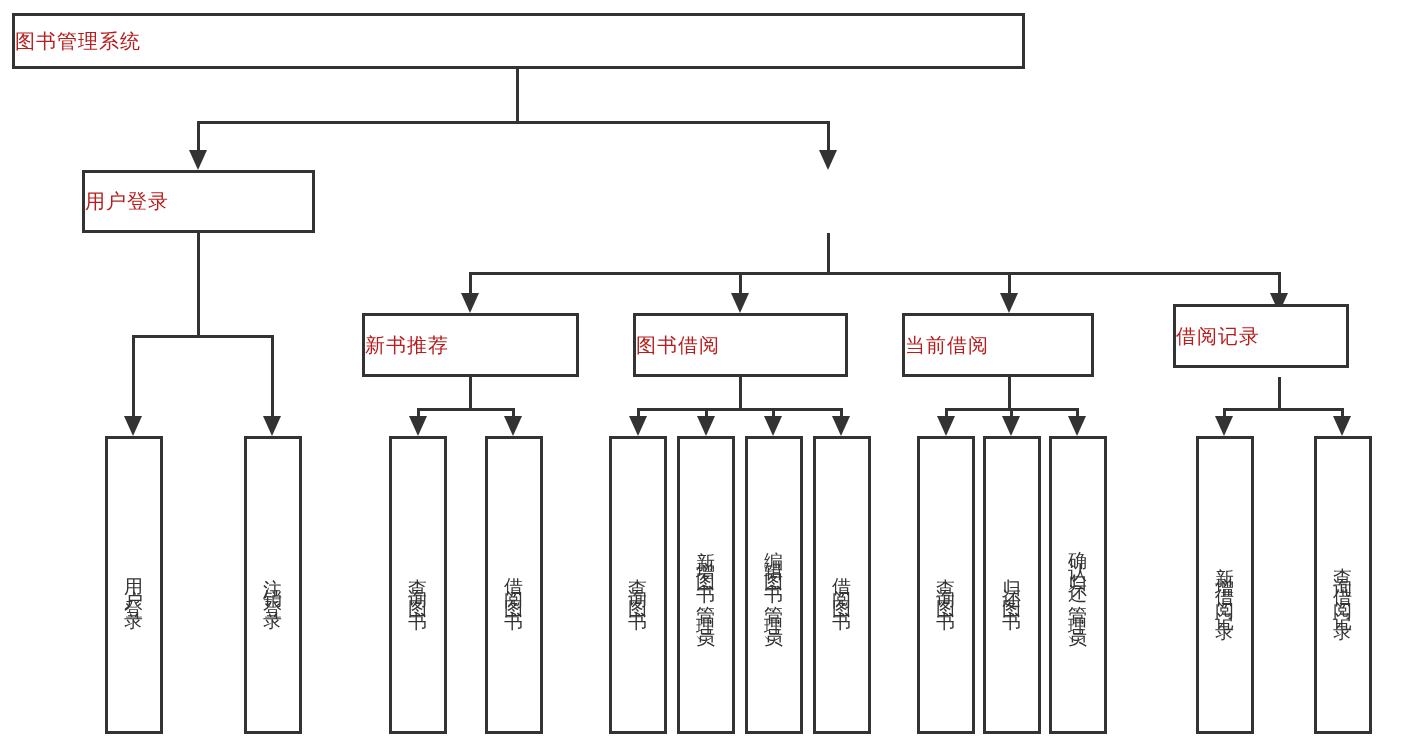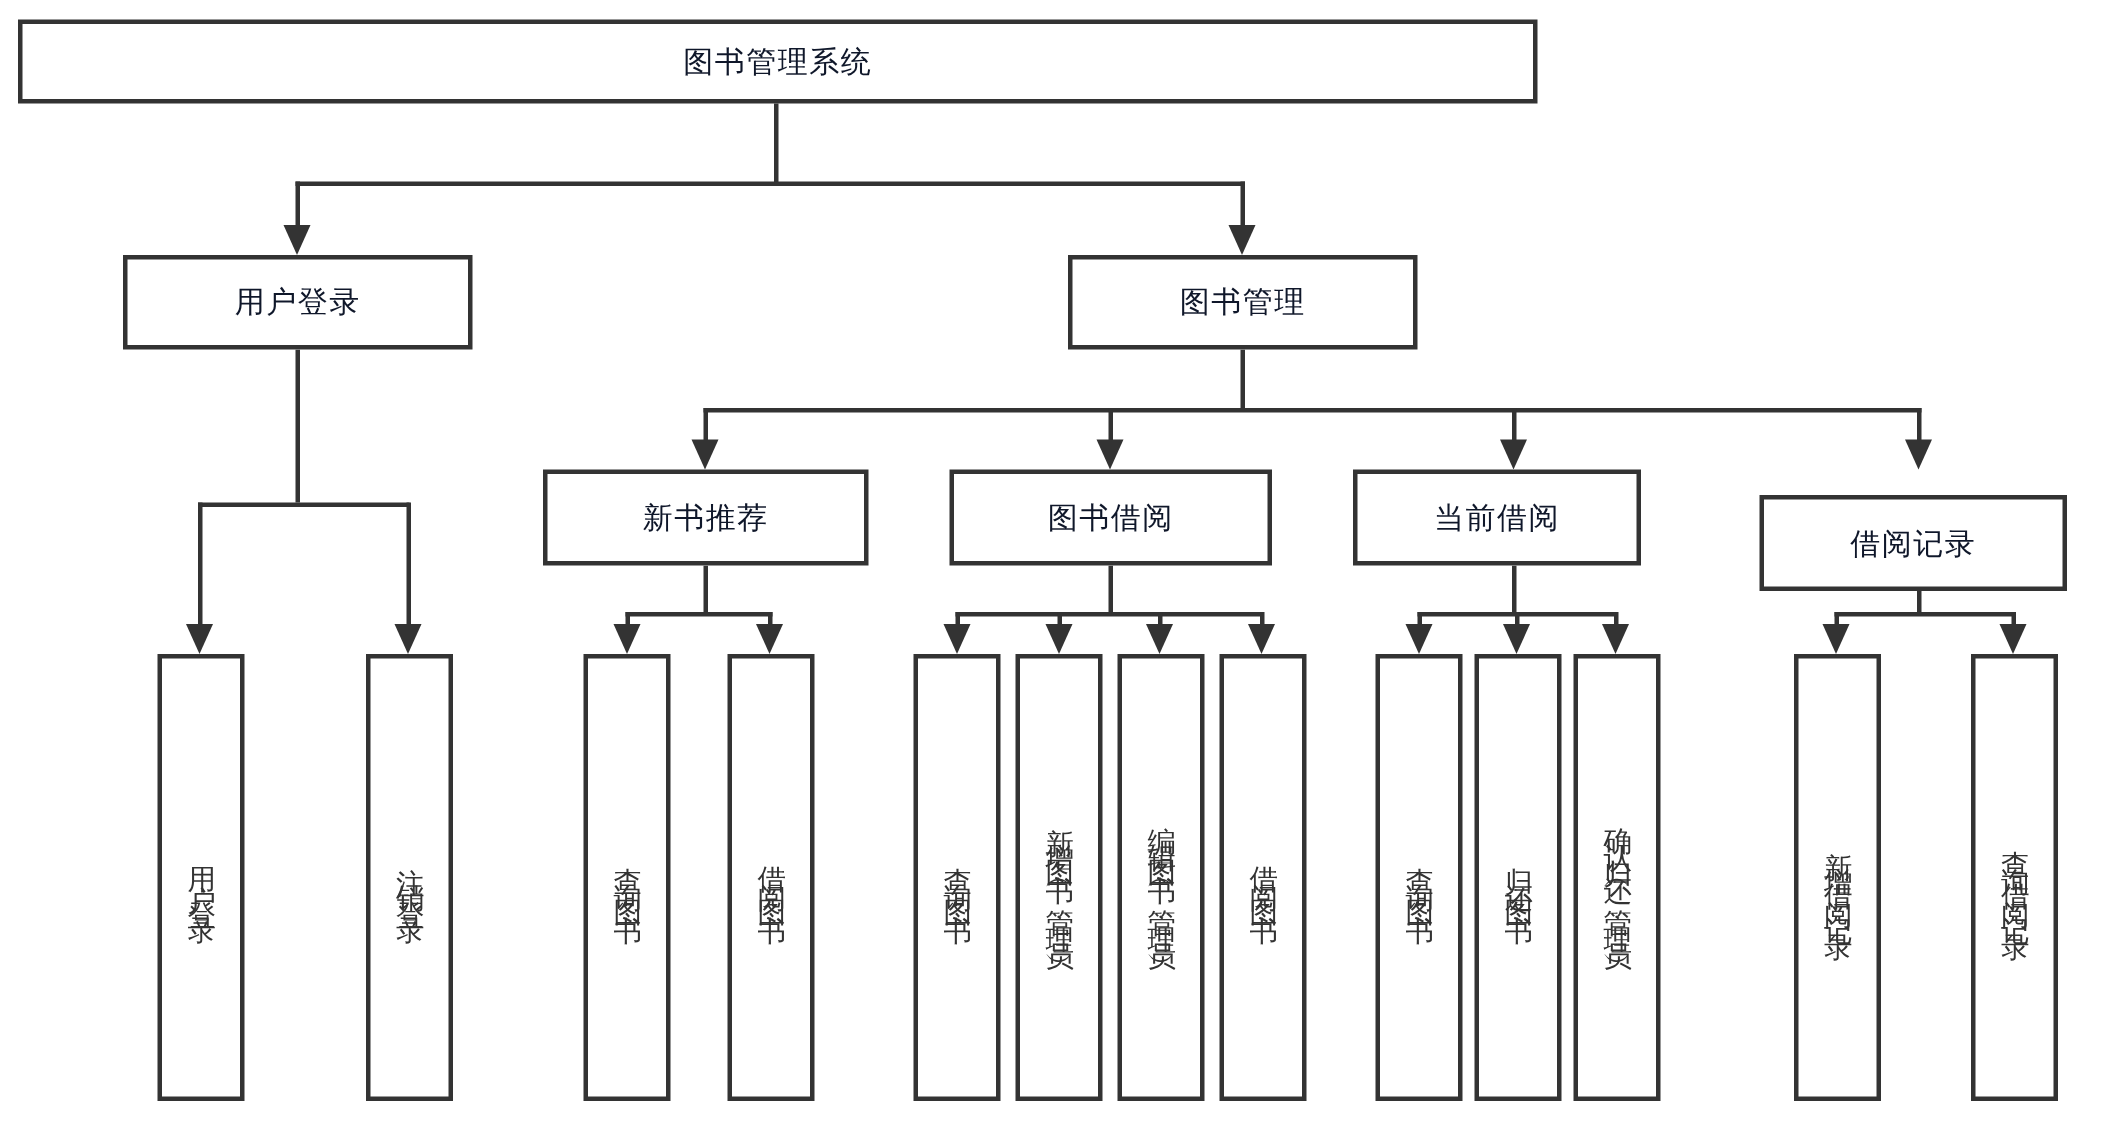--- a/index.html
+++ b/index.html
@@ -12,24 +12,24 @@
     overflow: hidden;
   }
   
   .hbox {
     position: absolute;
     box-sizing: border-box;
     border: 3px solid #333333;
     background: #ffffff;
     display: flex;
     align-items: center;
-    justify-content: center;
+    justify-content: flex-start;
     font-size: 20px;
     letter-spacing: 1px;
-    color: #0f172a;
+    color: #b91c1c;
   }
   
   .vbox {
     position: absolute;
     box-sizing: border-box;
     border: 3px solid #333333;
     background: #ffffff;
     width: 58px;
     height: 298px;
     top: 436px;
@@ -135,34 +135,31 @@
   <div class="vline" style="left:1341px; top:408px; height:14px;"></div>
   <div class="arr" style="left:1333px; top:416px;"></div>
 
   <div class="hbox" style="left:12px; top:13px; width:1013px; height:56px;">
     <span>图书管理系统</span>
   </div>
 
   <div class="hbox" style="left:82px; top:170px; width:233px; height:63px;">
     <span>用户登录</span>
   </div>
-  <div class="hbox" style="left:712px; top:170px; width:233px; height:63px;">
-    <span>图书管理</span>
-  </div>
 
   <div class="hbox" style="left:362px; top:313px; width:217px; height:64px;">
     <span>新书推荐</span>
   </div>
   <div class="hbox" style="left:633px; top:313px; width:215px; height:64px;">
     <span>图书借阅</span>
   </div>
   <div class="hbox" style="left:902px; top:313px; width:192px; height:64px;">
     <span>当前借阅</span>
   </div>
-  <div class="hbox" style="left:1173px; top:330px; width:205px; height:64px;">
+  <div class="hbox" style="left:1173px; top:304px; width:176px; height:64px;">
     <span>借阅记录</span>
   </div>
 
   <div class="vbox" style="left:105px;">
     <span>用户登录</span>
   </div>
   <div class="vbox" style="left:244px;">
     <span>注销登录</span>
   </div>
 

